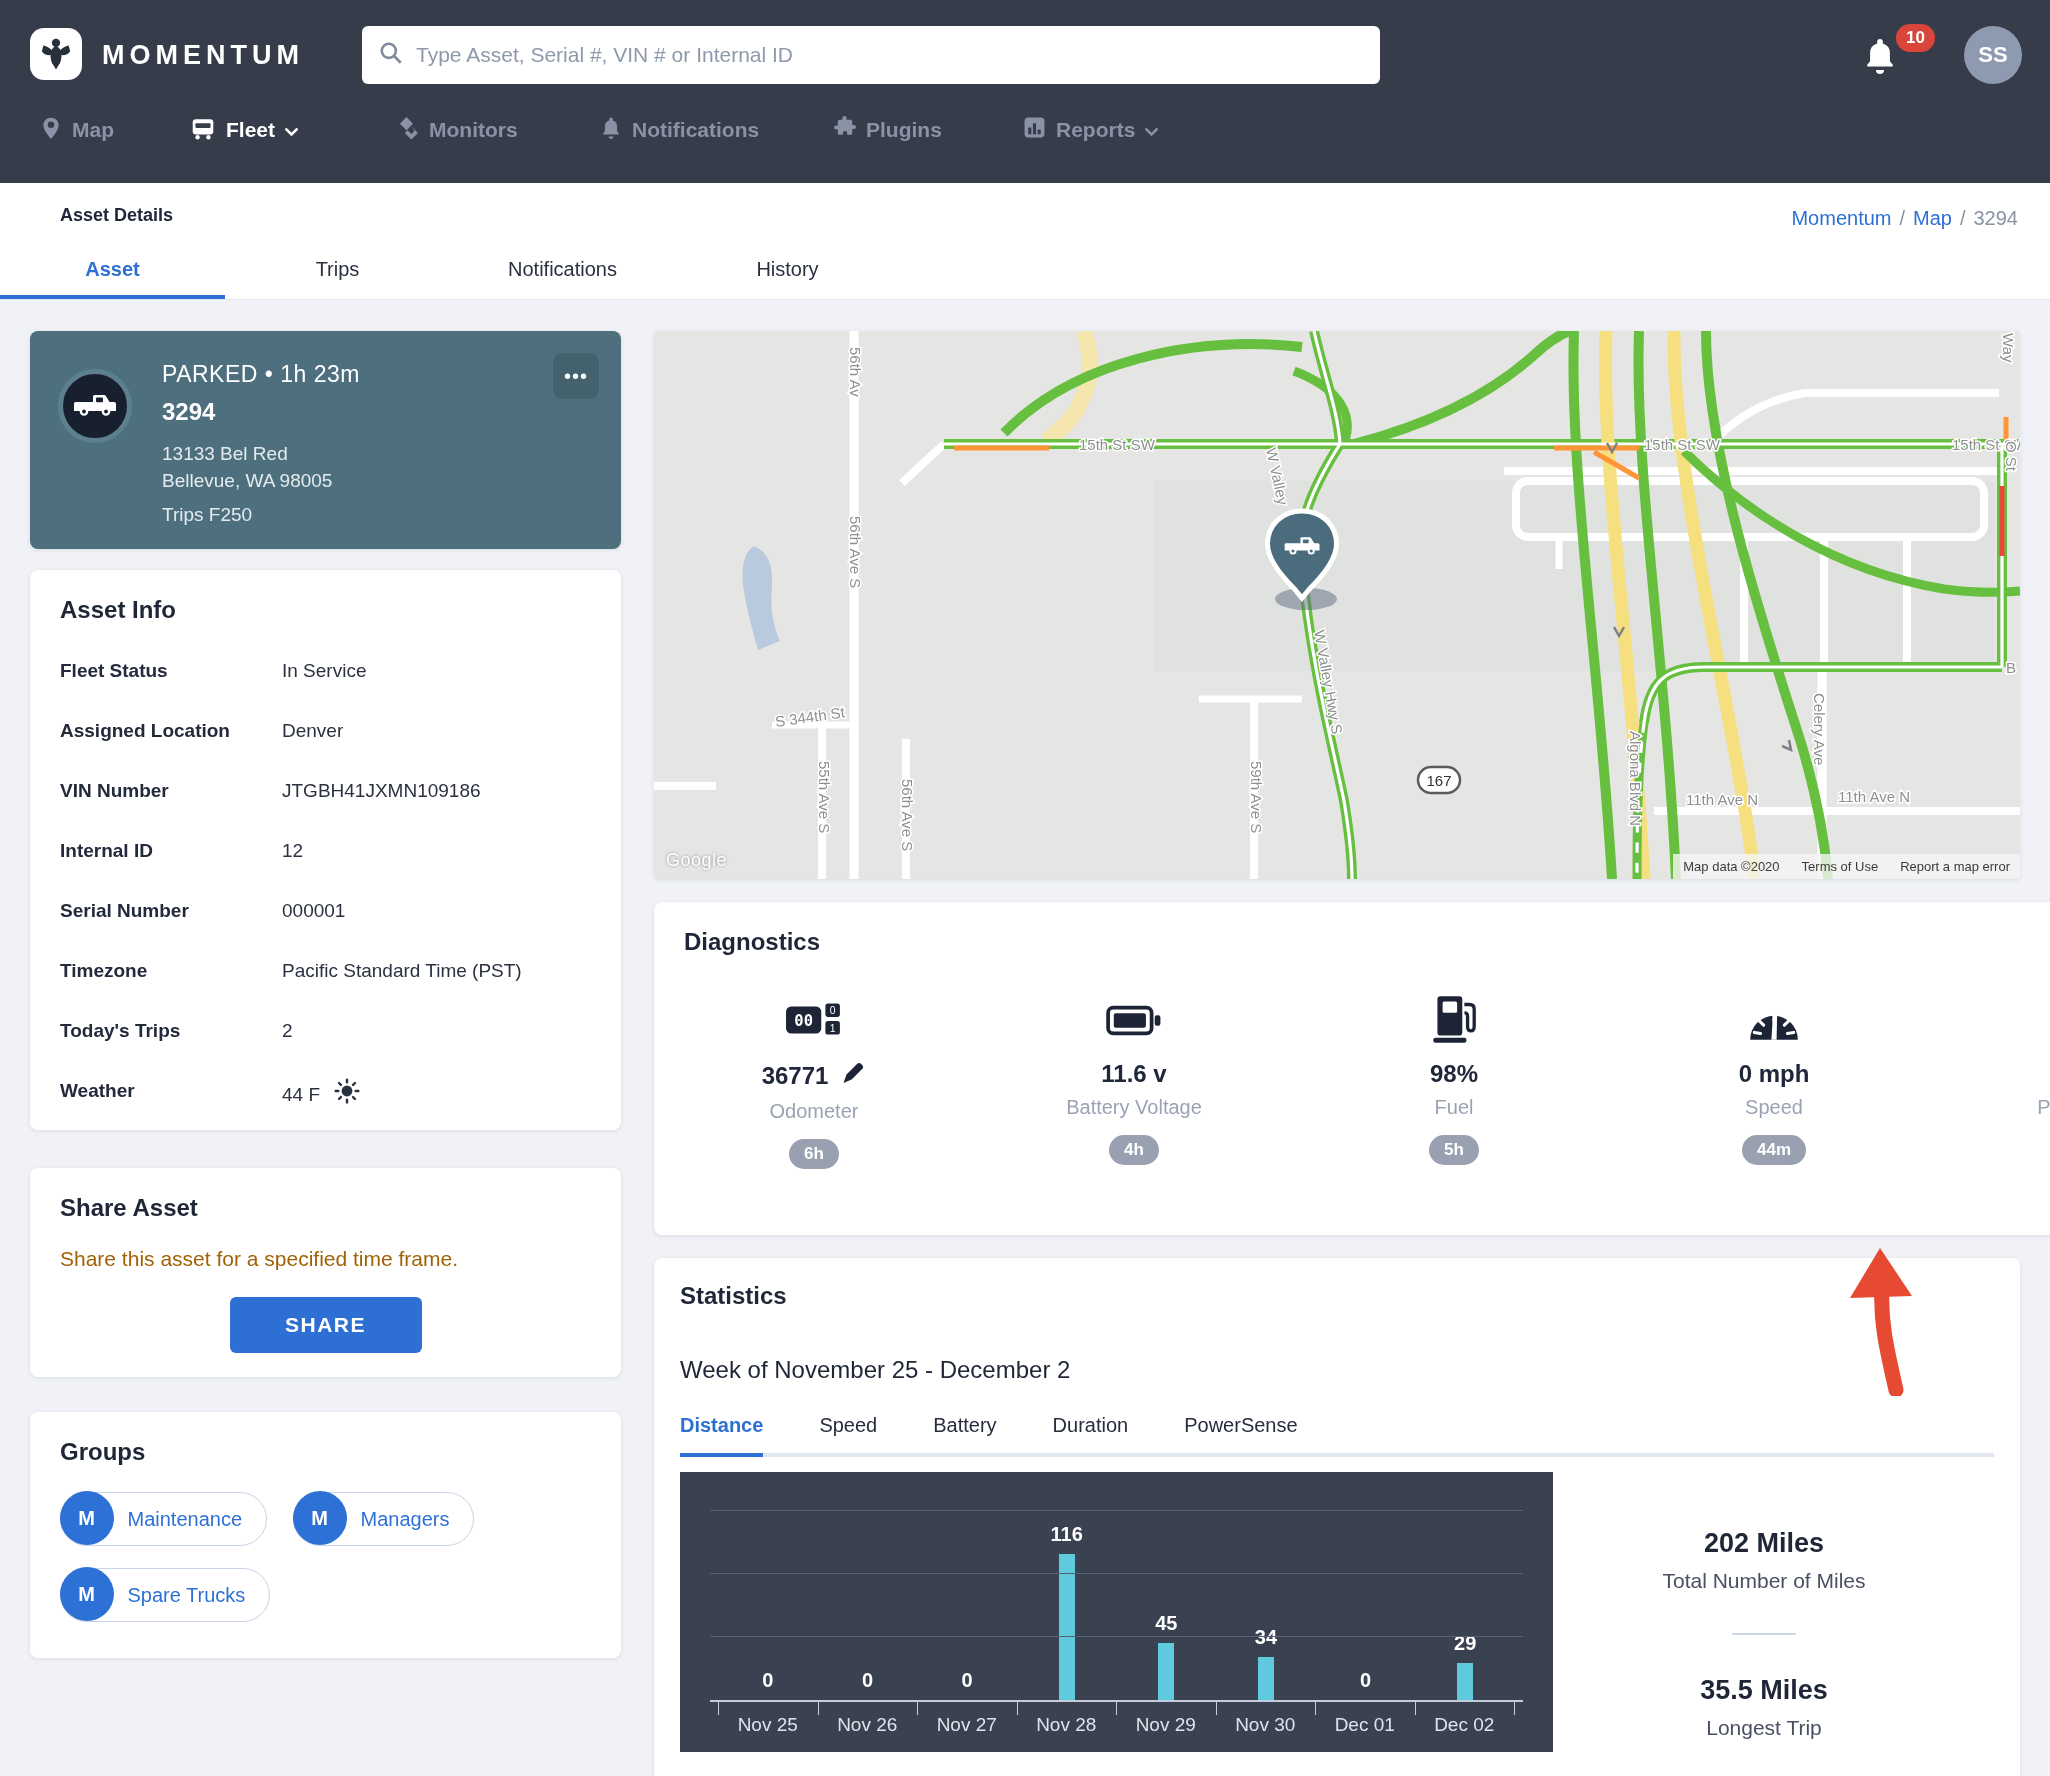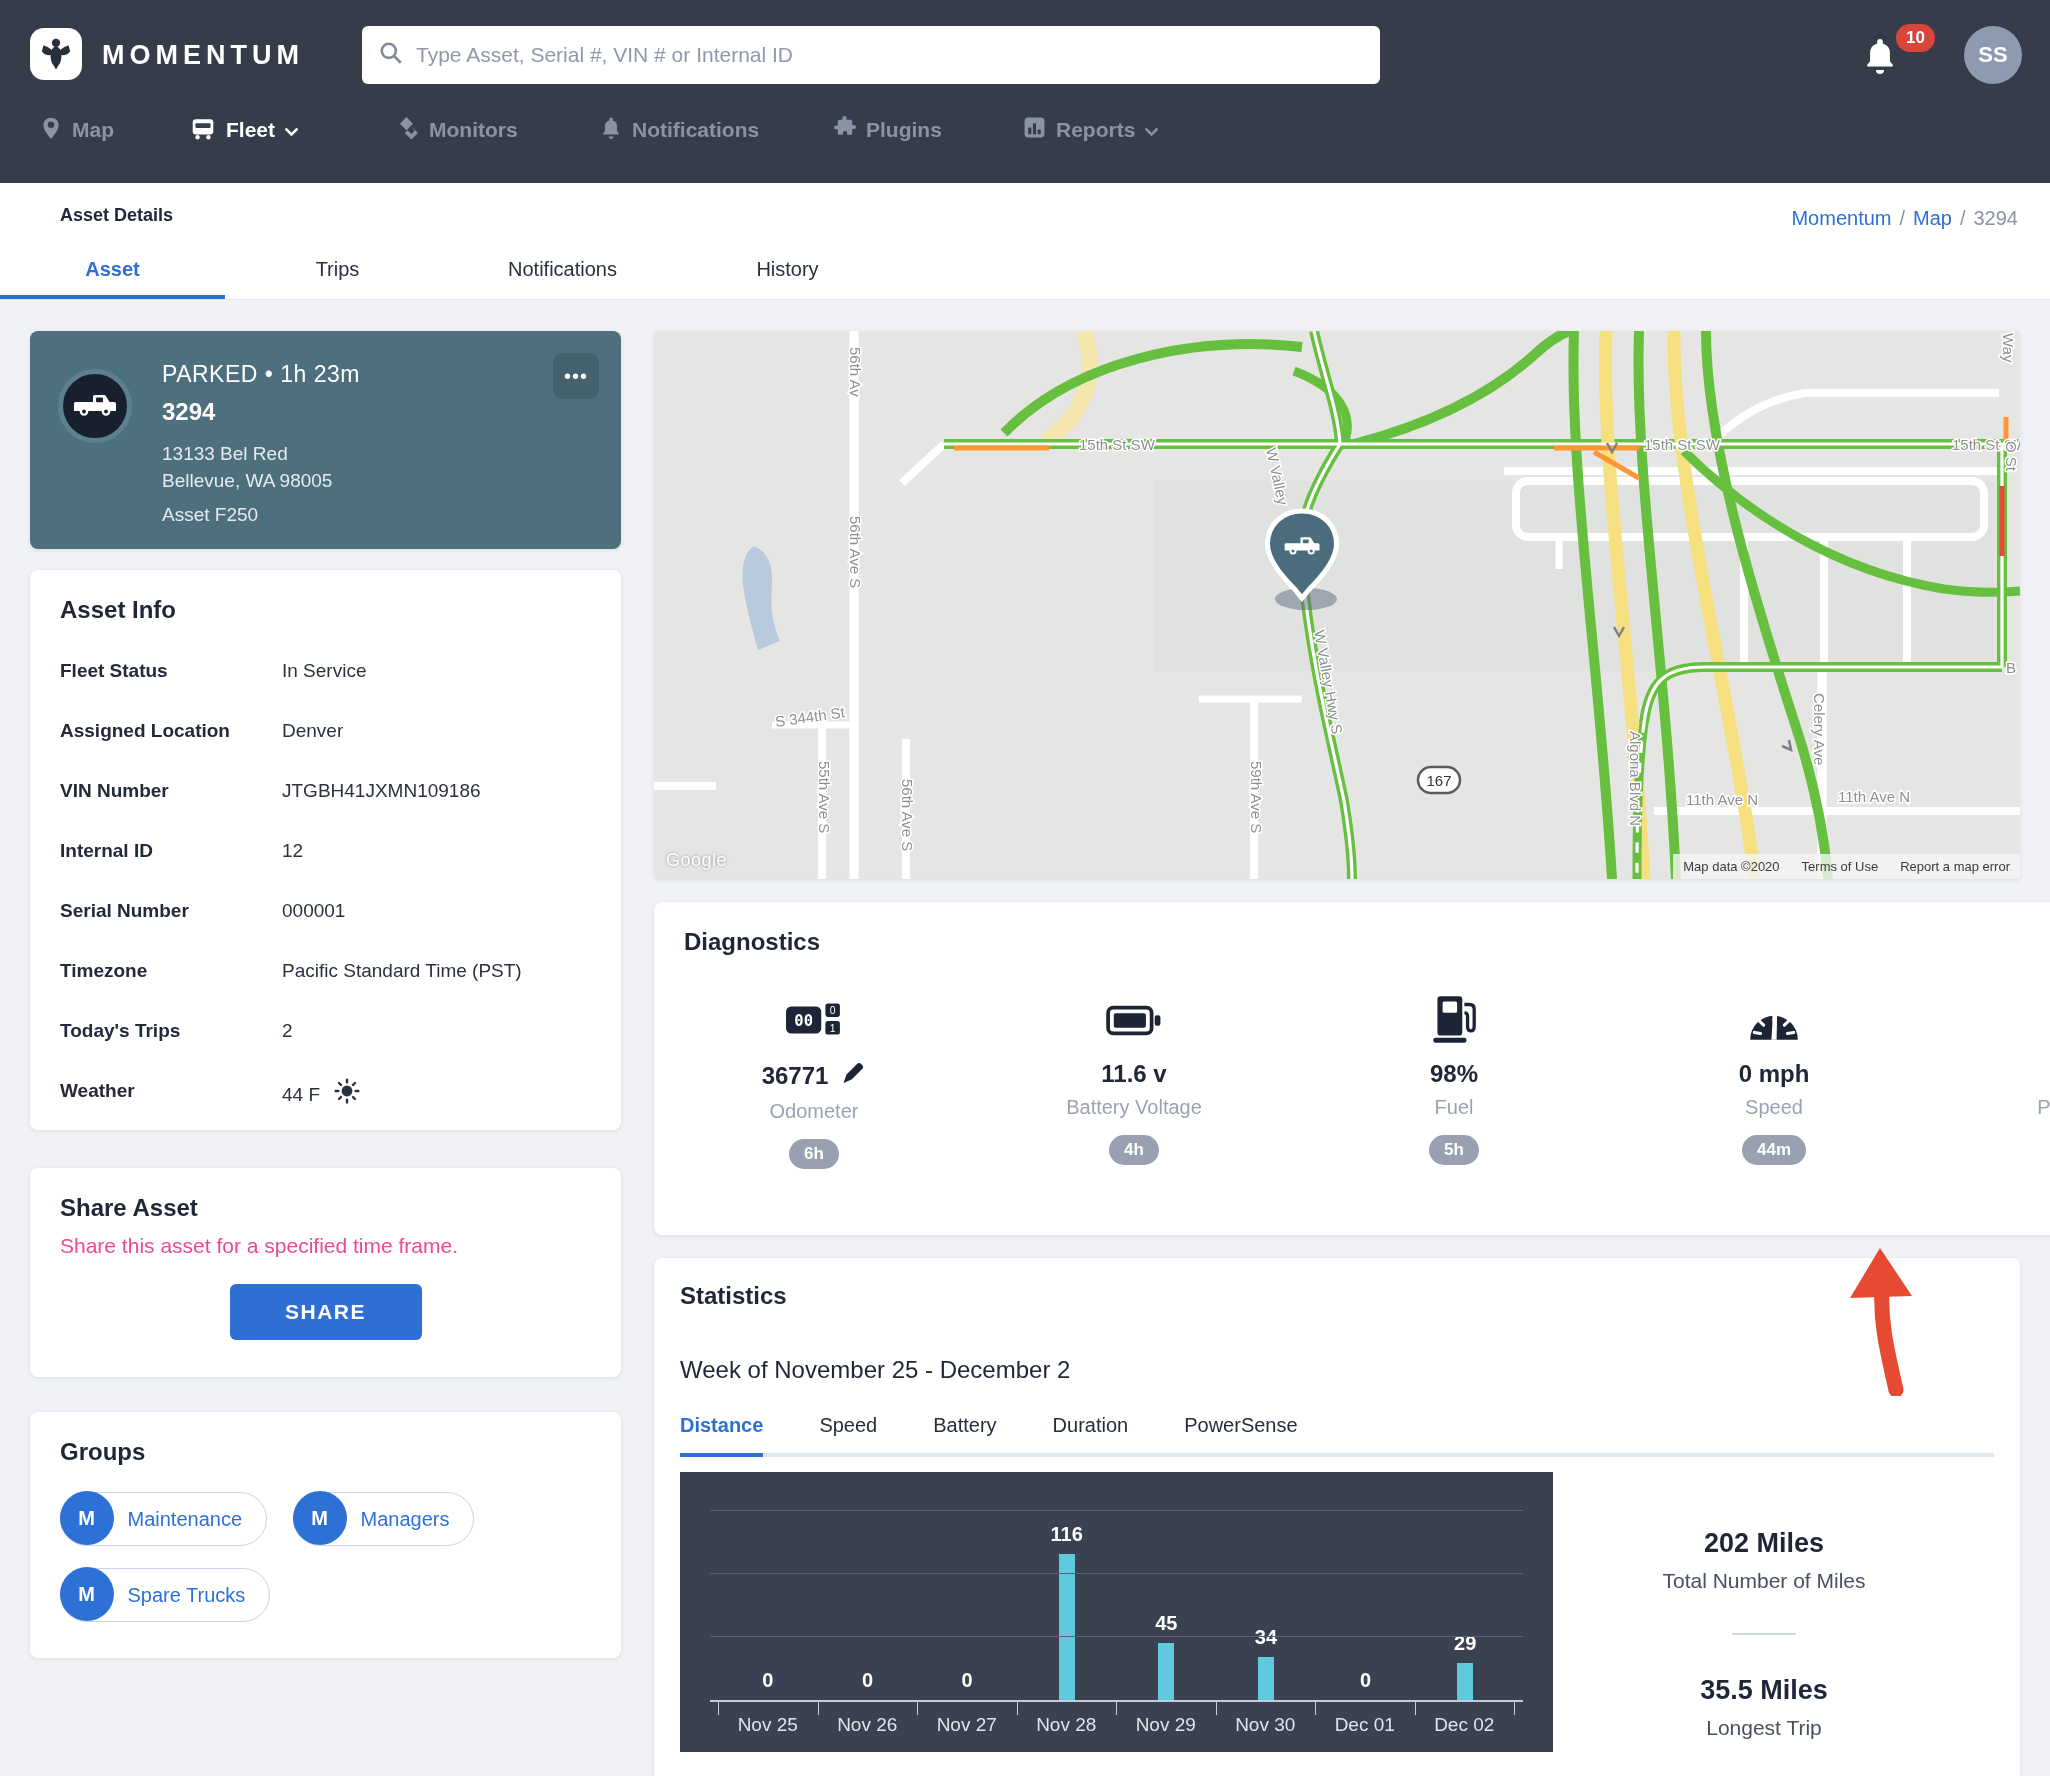--- a/index.html
+++ b/index.html
@@ -45,21 +45,21 @@
 
   
   .card-info { left:30px; top:570px; width:591px; height:560px; padding:26px 30px; }
   .card h3 { font-size:24px; font-weight:bold; color:#1f2637; }
   .info-row { display:flex; margin-top:34px; font-size:19px; line-height:26px; }
   .info-label { width:222px; font-weight:bold; color:#232a3c; }
   .info-value { color:#2b3140; display:flex; align-items:center; gap:14px; }
 
   
   .card-share { left:30px; top:1168px; width:591px; height:209px; padding:26px 30px; }
-  .share-desc { margin-top:12px; font-size:21px; color:#ec4899; }
+  .share-desc { margin-top:25px; font-size:21px; color:#a16207; }
   .share-btn { display:block; margin:26px auto 11px; width:192px; height:56px; background:#2e6fd3; border:none; border-radius:6px; color:#fff; font-size:21px; font-weight:bold; letter-spacing:1.5px; cursor:pointer; font-family:"Liberation Sans", sans-serif; }
   .card-groups { left:30px; top:1412px; width:591px; height:246px; padding:26px 30px; }
   .chips { display:flex; flex-wrap:wrap; gap:22px 26px; margin-top:26px; }
   .chip { display:flex; align-items:center; gap:14px; height:54px; border:1.5px solid #c6d3e8; border-radius:27px; padding-right:24px; cursor:pointer; background:#fff; }
   .chip-avatar { width:54px; height:54px; margin:-1.5px 0 0 -1.5px; border-radius:50%; background:#2e71d6; color:#fff; font-weight:bold; font-size:20px; display:flex; align-items:center; justify-content:center; }
   .chip-label { color:#2e71d6; font-size:20px; }
 
   
   .card-map { left:654px; top:331px; width:1366px; height:548px; overflow:hidden; border-radius:4px; background:#e5e6e3; }
   .maplabel { fill:#8e9090; paint-order:stroke; stroke:#ffffff; stroke-width:3px; font-family:"Liberation Sans", sans-serif; }
@@ -215,21 +215,21 @@
             <circle cx="12" cy="20.5" r="1.9" fill="#18202f"></circle>
             <circle cx="34" cy="20.5" r="4.3" fill="#fff"></circle>
             <circle cx="34" cy="20.5" r="1.9" fill="#18202f"></circle>
           </svg>
       </span>
     </div>
     <div class="sc-text">
       <div class="sc-line1"><span>PARKED</span> <span>•</span> <span>1h 23m</span></div>
       <div class="sc-id">3294</div>
       <div class="sc-addr"><span>13133 Bel Red</span><br><span>Bellevue, WA 98005</span></div>
-      <div class="sc-model">Asset F250</div>
+      <div class="sc-model">Trips F250</div>
     </div>
     <div class="dots-btn">•••</div>
   </div>
 
   <div class="card card-info">
     <h3>Asset Info</h3>
     <div class="info-row">
         <div class="info-label">Fleet Status</div>
         <div class="info-value">In Service</div>
       </div>

